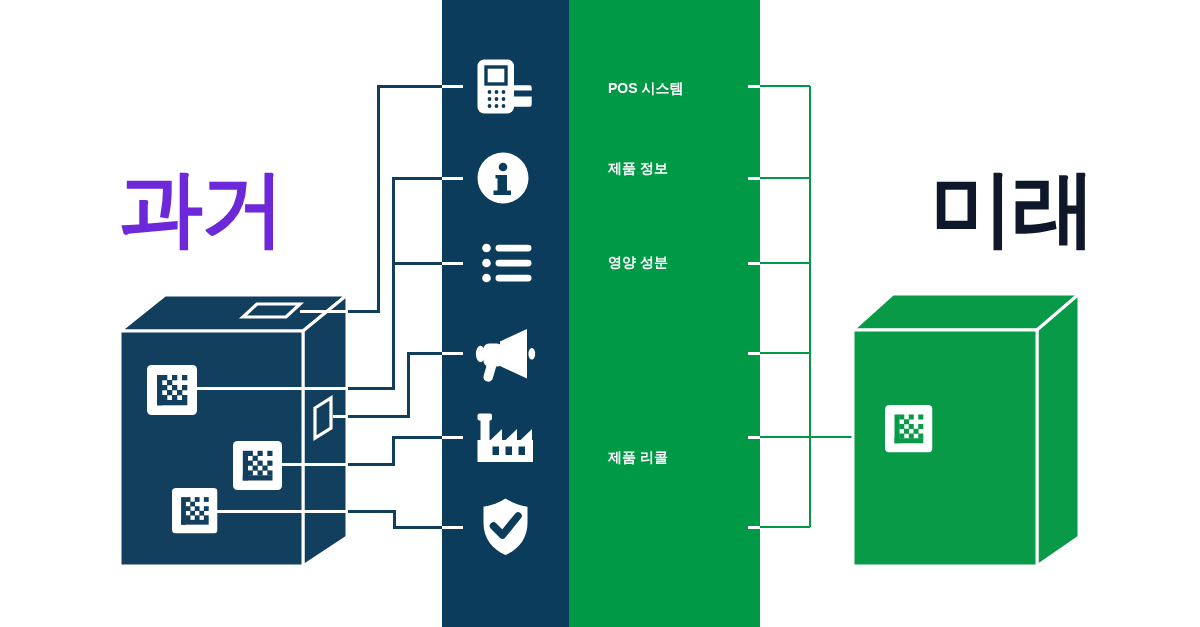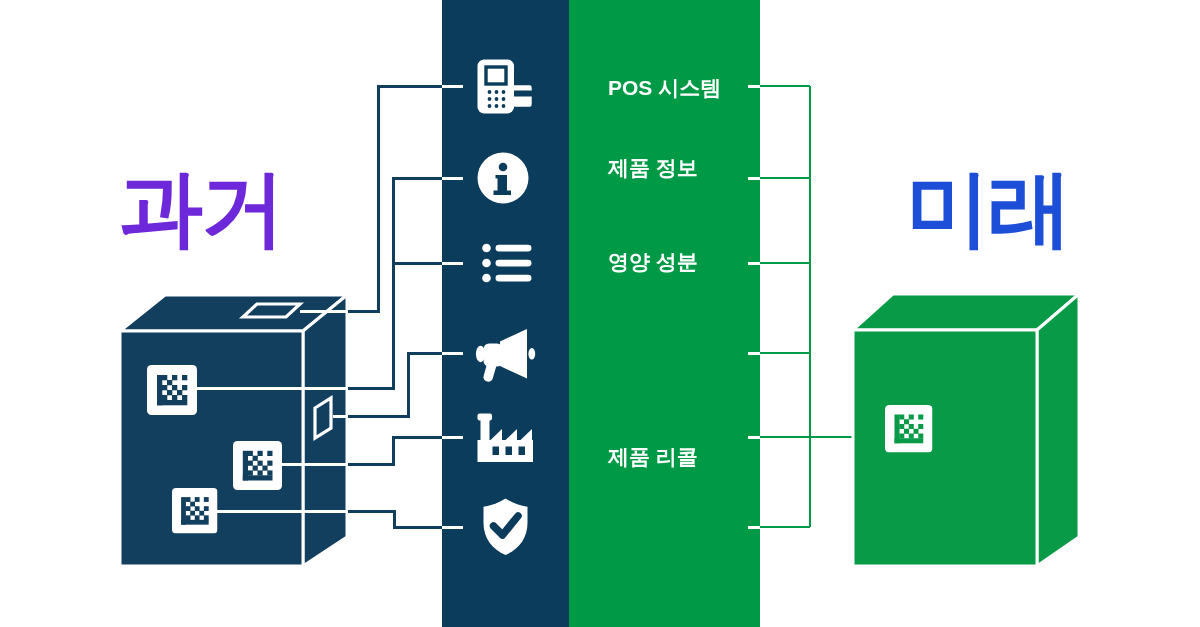--- a/index.html
+++ b/index.html
@@ -5,23 +5,23 @@
   html,body{margin:0;padding:0;background:#fff;}
   #stage{position:relative;width:1200px;height:627px;background:#ffffff;overflow:hidden;
          font-family:"Liberation Sans",sans-serif;}
   .col{position:absolute;top:0;height:627px;}
   #past-col{left:442px;width:127px;background:#0b3c5b;}
   #future-col{left:569px;width:191px;background:#009945;}
   #diagram{position:absolute;left:0;top:0;z-index:2;}
   .big-title{position:absolute;z-index:3;font-weight:800;font-size:84px;line-height:90px;
              letter-spacing:-2px;white-space:nowrap;}
   #past-title{left:119px;top:163px;color:#6d28d9;}
-  #future-title{left:906px;top:163px;color:#1d4ed8;}
+  #future-title{left:930px;top:163px;color:#0f172a;}
   .feature-label{position:absolute;left:608px;z-index:3;color:#ffffff;font-weight:bold;
-                 font-size:21px;line-height:28px;white-space:pre-line;transform:translateY(-50%);}
+                 font-size:14px;line-height:28px;white-space:pre-line;transform:translateY(-50%);}
 </style>
 </head>
 <body>
 
 <div id="stage">
 
   <div id="past-col" class="col"></div>
   <div id="future-col" class="col"></div>
 
   <div id="past-title" class="big-title">과거</div>

